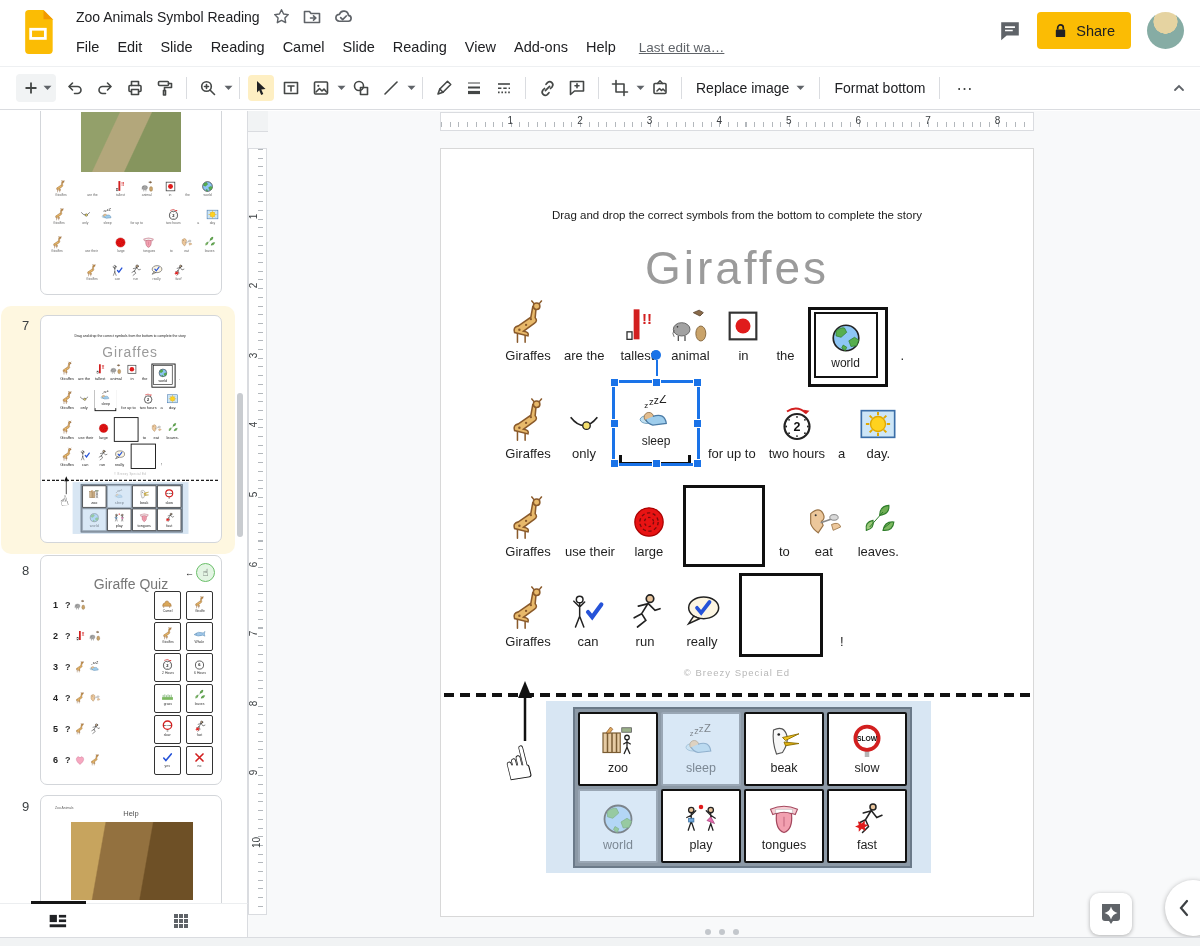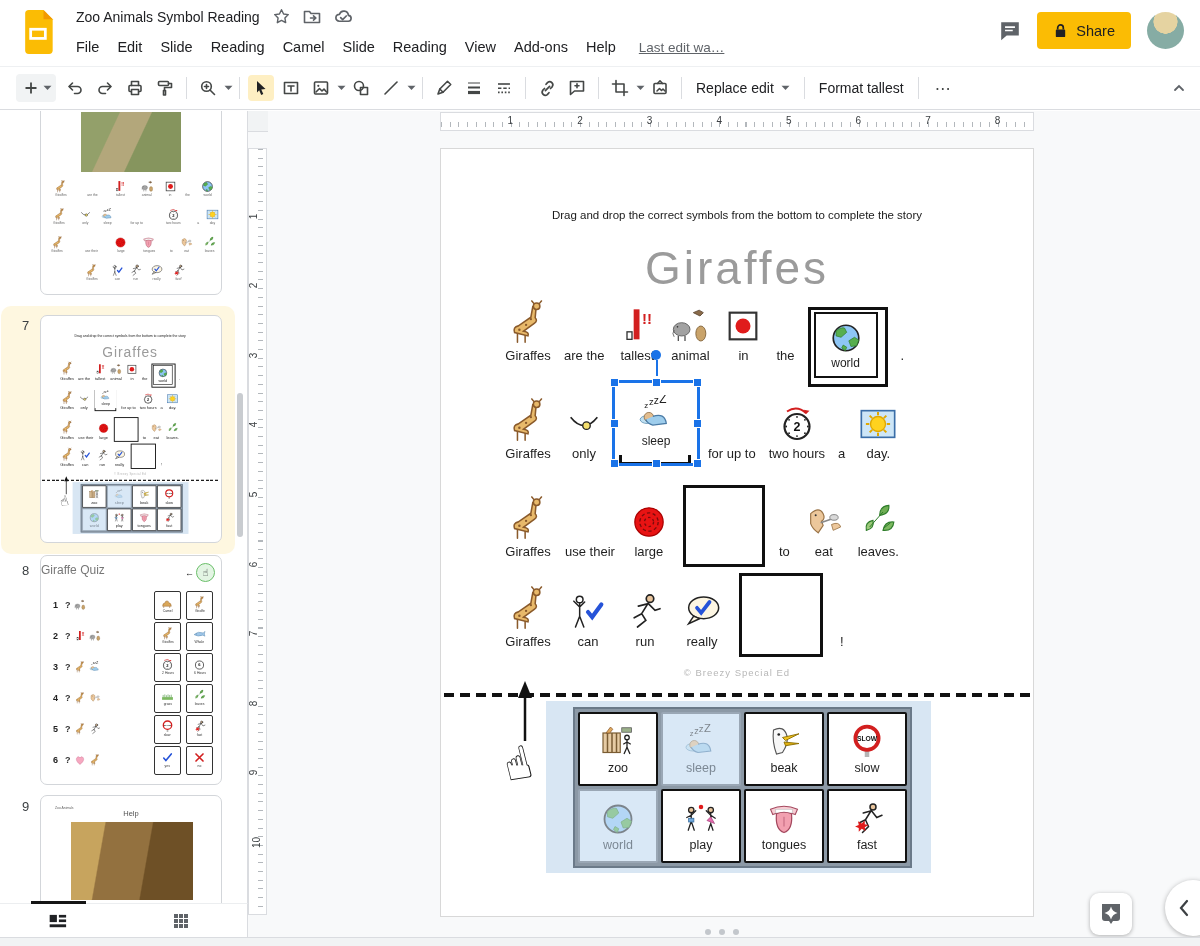--- a/index.html
+++ b/index.html
@@ -48,21 +48,21 @@
   .m6photo{position:absolute;left:40px;top:46px;width:100px;height:60px;
      background:linear-gradient(115deg,#93a06a 0 30%,#b3a77b 31% 55%,#86955e 56% 100%);}
   .m6row{position:absolute;left:12px;width:158px;display:flex;justify-content:center;align-items:flex-end;gap:5px;}
   .m6item{display:flex;flex-direction:column;align-items:center;height:22px;}
   .m6item svg{width:13px;height:13px;}
   .tinytxt{font-size:8px;color:#666;transform:scale(0.42);transform-origin:center top;white-space:nowrap;height:5px;}
   
   .mini7{position:absolute;left:0;top:0;width:180px;height:228px;overflow:hidden;}
   .mini7 > .slide-inner{transform:scale(0.301);transform-origin:0 0;}
   
-  .qtitle{position:absolute;top:7px;width:100%;font-size:12px;color:#777;}
+  .qtitle{position:absolute;top:20px;width:100%;text-align:center;font-size:14px;color:#777;}
   .qgo{position:absolute;top:7px;right:6px;display:flex;align-items:center;gap:2px;}
   .qgo-arrow{font-size:9px;color:#222;}
   .qgo-circle{width:19px;height:19px;border-radius:50%;background:#e3f5e3;border:1.5px solid #6abf69;display:flex;align-items:center;justify-content:center;font-size:10px;font-family:"DejaVu Sans",sans-serif;box-sizing:border-box;}
   .qrow{position:absolute;left:12px;right:8px;height:30px;display:flex;align-items:center;gap:3px;}
   .qnum{font-size:9px;font-weight:bold;color:#222;width:9px;}
   .qic svg{width:12px;height:12px;}
   .qans{margin-left:auto;display:flex;gap:5px;}
   .qbox{width:27px;height:29px;border:1.5px solid #333;border-radius:2px;display:flex;flex-direction:column;align-items:center;justify-content:center;box-sizing:border-box;background:#fff;}
   .qbox svg{width:13px;height:13px;}
   
@@ -321,30 +321,30 @@
       </span>
     <span class="tb-ic">
         <svg width="18" height="18" viewBox="0 0 18 18">
           <rect x="3" y="4.5" width="12" height="10" rx="1" stroke="#444746" stroke-width="1.6" fill="none" stroke-linecap="round" stroke-linejoin="round"></rect>
           <path d="M6.5 4.5 L9 1.8 11.5 4.5" stroke="#444746" stroke-width="1.6" fill="none" stroke-linecap="round" stroke-linejoin="round"></path>
           <path d="M6 12 l2.5-2.5 2 2 1.5-1.5 2 2" stroke="#444746" stroke-width="1.6" fill="none" stroke-linecap="round" stroke-linejoin="round"></path>
         </svg>
       </span>
     <span class="tb-div"></span>
     <span class="tb-text">
-      <span>Replace edit</span>
+      <span>Replace image</span>
       <span class="tb-caret">
           <svg width="9" height="6" viewBox="0 0 9 6">
             <path d="M0.5 0.8 L4.5 5 L8.5 0.8z" fill="#5f6368"></path>
           </svg>
         </span>
     </span>
     <span class="tb-div"></span>
     <span class="tb-text">
-      <span>Format tallest</span>
+      <span>Format bottom</span>
     </span>
     <span class="tb-div"></span>
     <span class="tb-more">⋯</span>
     <span class="tb-collapse">
         <svg width="14" height="14" viewBox="0 0 14 14">
           <path d="M3 9 L7 5 L11 9" stroke="#5f6368" stroke-width="1.8" fill="none" stroke-linecap="round"></path>
         </svg>
       </span>
   </div>
 

